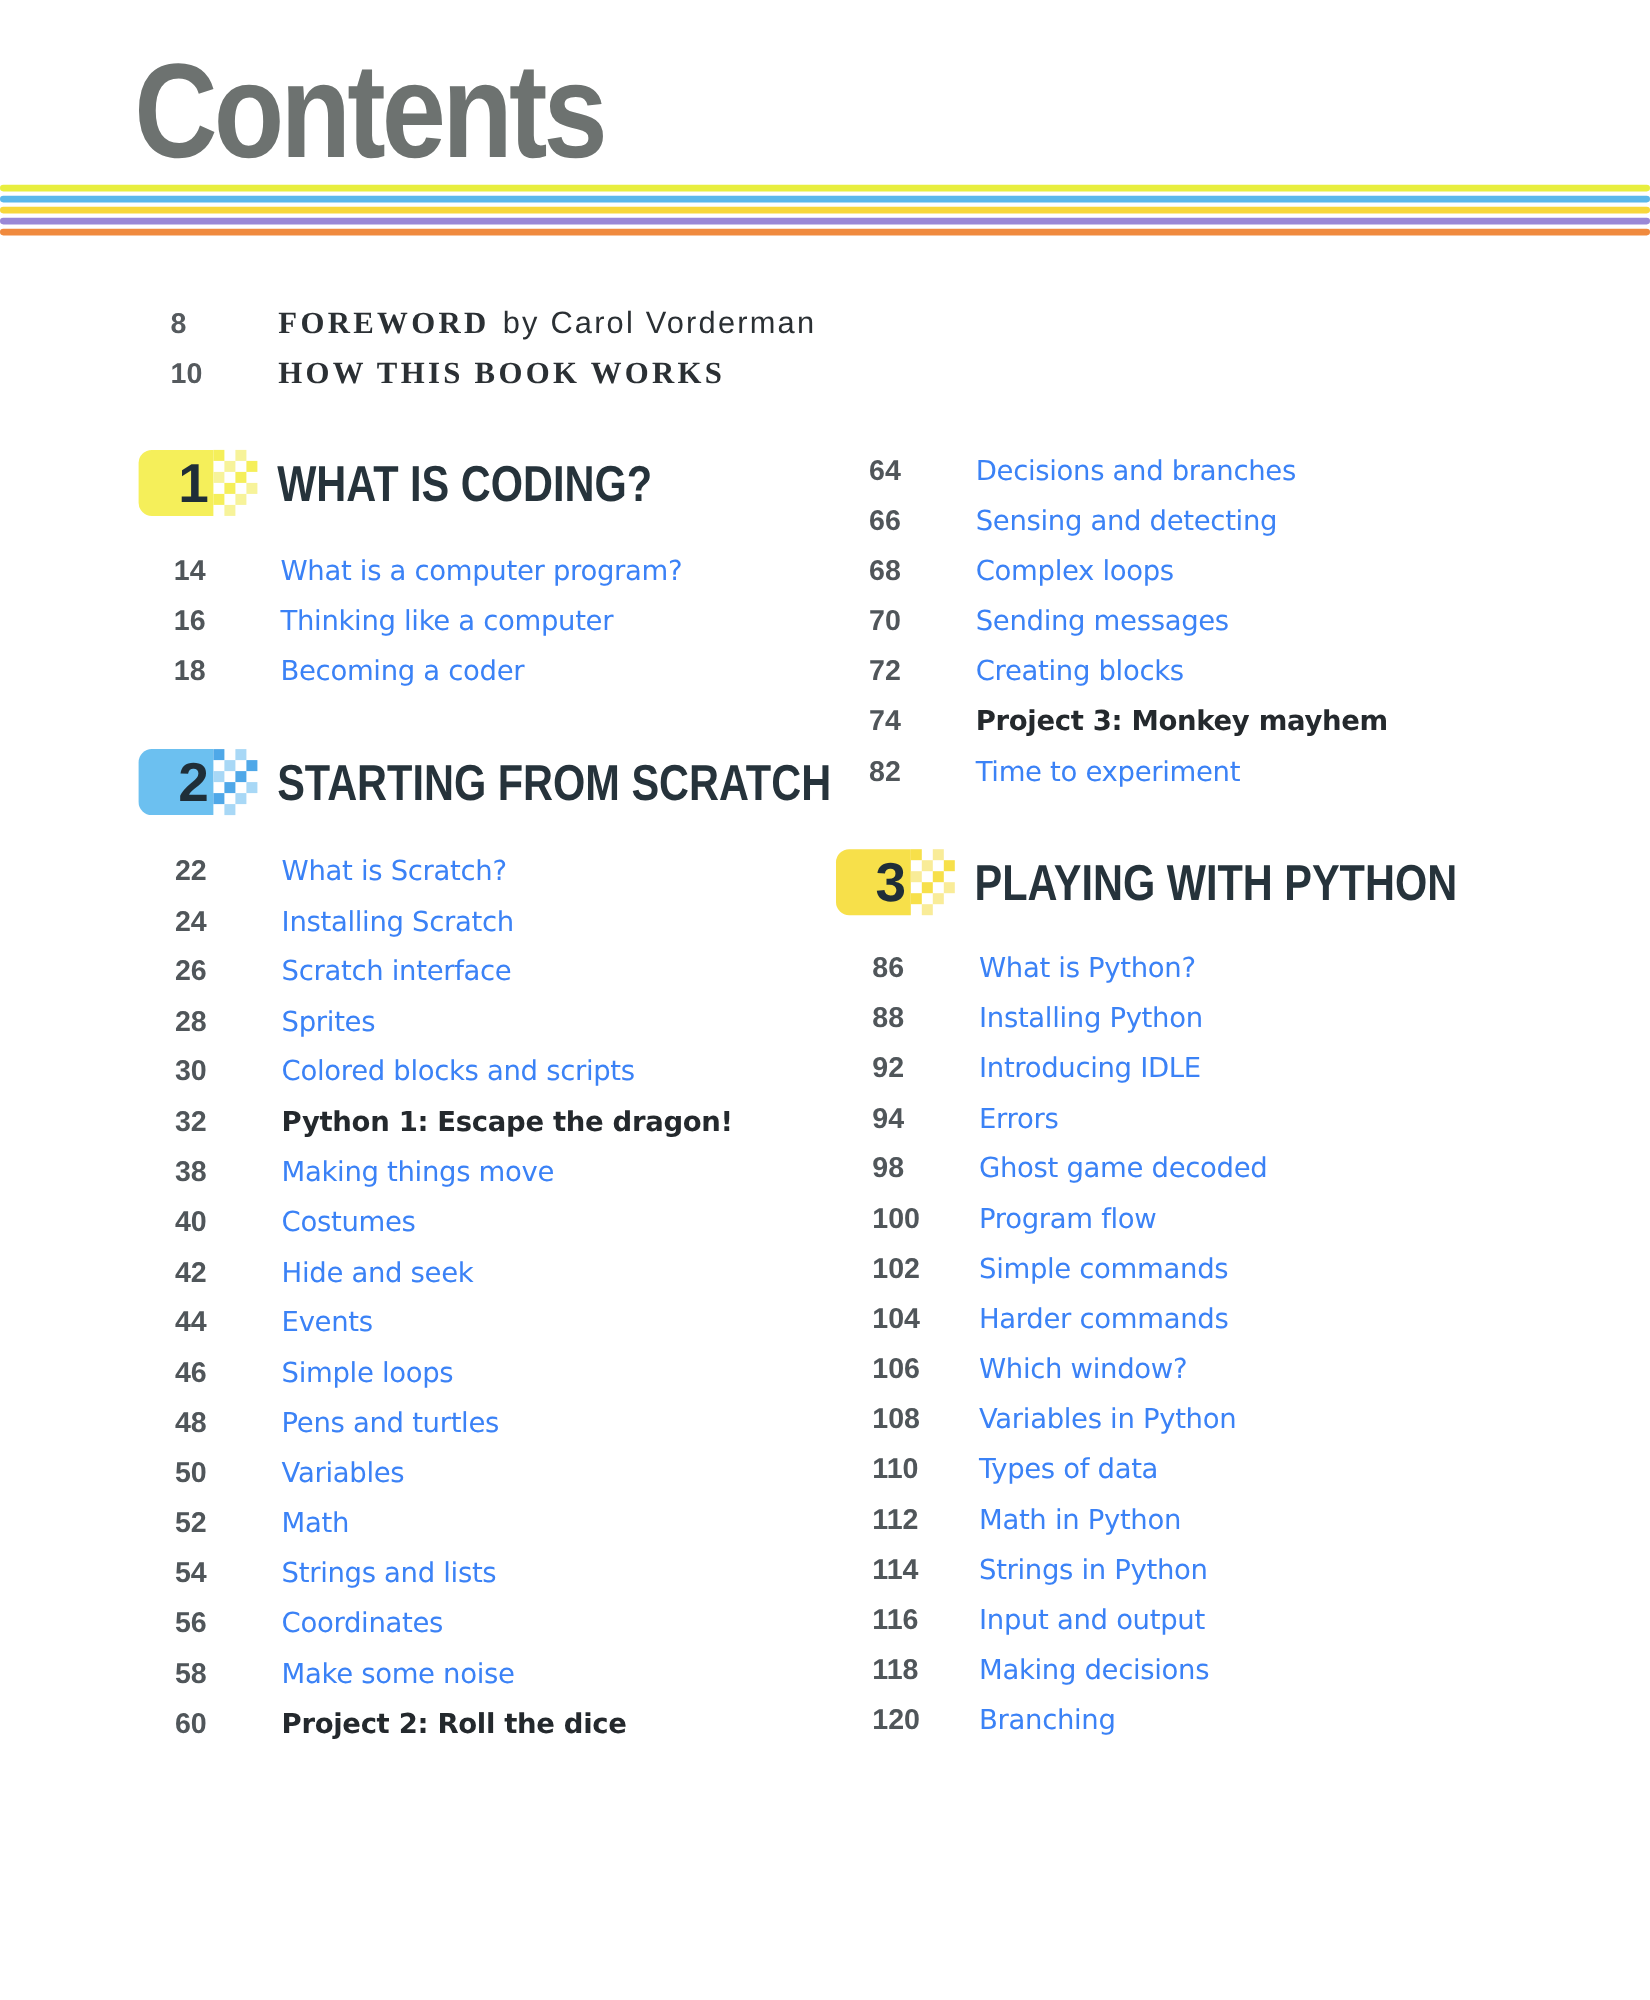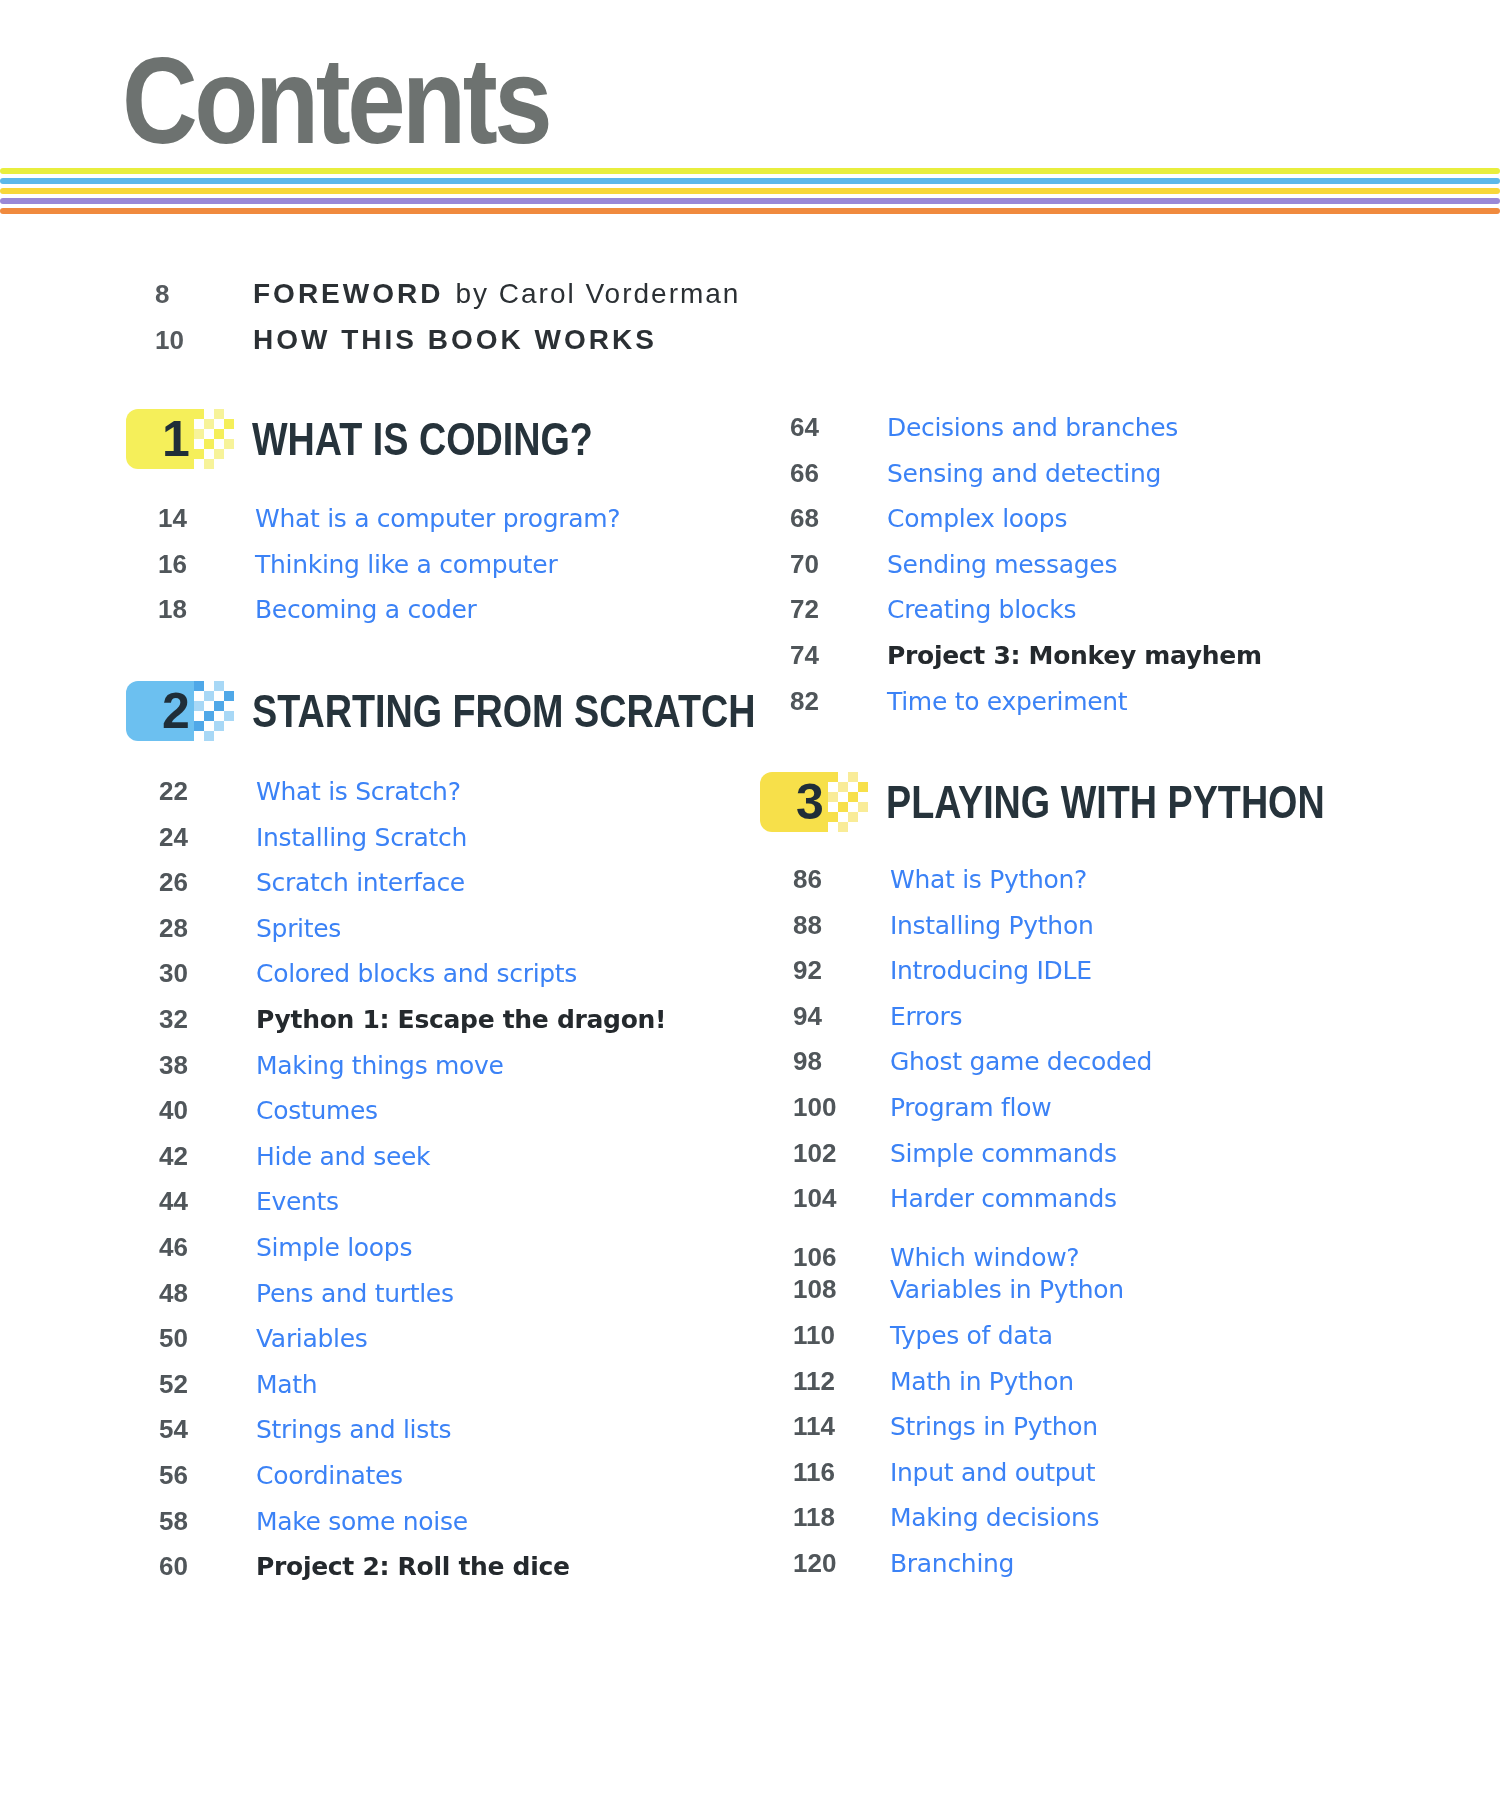--- a/index.html
+++ b/index.html
@@ -11,21 +11,21 @@
     position: absolute; left: 122px; top: 40px;
     font-family: "Liberation Sans", sans-serif; font-weight: bold;
     font-size: 122px; letter-spacing: -4px; color: #6d7270;
     transform: scaleX(0.86); transform-origin: left top; line-height: 1;
   }
   .stripes { position: absolute; left: 0; top: 160px; width: 1500px; height: 80px; }
   .stripe { position: absolute; left: 0; height: 6px; border-radius: 3px; }
   .intro { position: absolute; left: 155px; top: 278px; }
   .intro-row { display: flex; align-items: baseline; height: 46px; }
   .intro-num { width: 98px; font-size: 26px; font-weight: bold; color: #555a5e; font-family: "Liberation Sans", sans-serif; }
-  .intro-strong { font-family: Liberation Sans, sans-serif; font-weight: bold; font-size: 28px; letter-spacing: 3px; color: #2b3034; }
+  .intro-strong { font-family: Liberation Serif, serif; font-weight: bold; font-size: 28px; letter-spacing: 3px; color: #2b3034; }
   .intro-light { font-family: "Liberation Sans", sans-serif; font-size: 28px; letter-spacing: 2px; color: #2b3034; margin-left: 12px; }
 
   .chapter { position: absolute; display: flex; align-items: center; }
   .badge { position: relative; width: 112px; height: 68px; margin-right: 14px; }
   .badge-body { position: absolute; left: 0; top: 4px; width: 68px; height: 60px; border-radius: 12px 0 0 12px; }
   .badge-num {
     position: absolute; left: 36px; top: 4px; font-family: "Liberation Sans", sans-serif; font-weight: bold;
     font-size: 50px; color: #1f2e38; line-height: 60px;
   }
   .pix { position: absolute; width: 10px; height: 10px; }
@@ -270,21 +270,21 @@
     </div>
   <div class="row">
       <span class="num" style="width:97px;">102</span>
       <span class="label">Simple commands</span>
     </div>
   <div class="row">
       <span class="num" style="width:97px;">104</span>
       <span class="label">Harder commands</span>
     </div>
   <div class="row">
-      <span class="num" style="width:97px;margin-top:13px;">106</span>
+      <span class="num" style="width:97px;">106</span>
       <span class="label">Which window?</span>
     </div>
   <div class="row">
       <span class="num" style="width:97px;">108</span>
       <span class="label">Variables in Python</span>
     </div>
   <div class="row">
       <span class="num" style="width:97px;">110</span>
       <span class="label">Types of data</span>
     </div>

